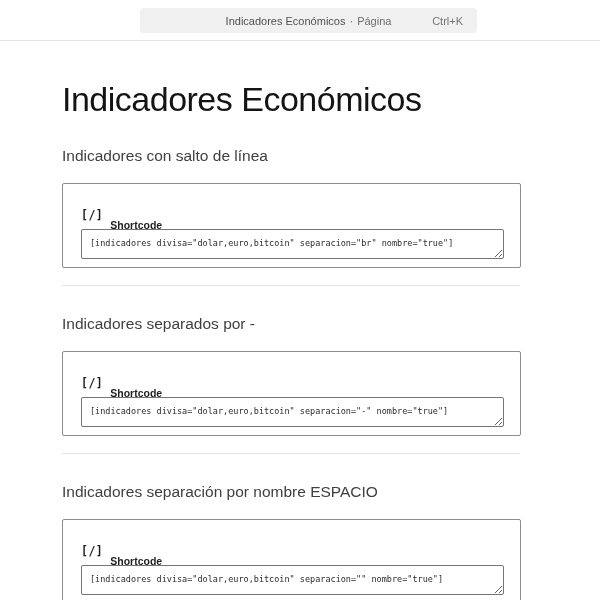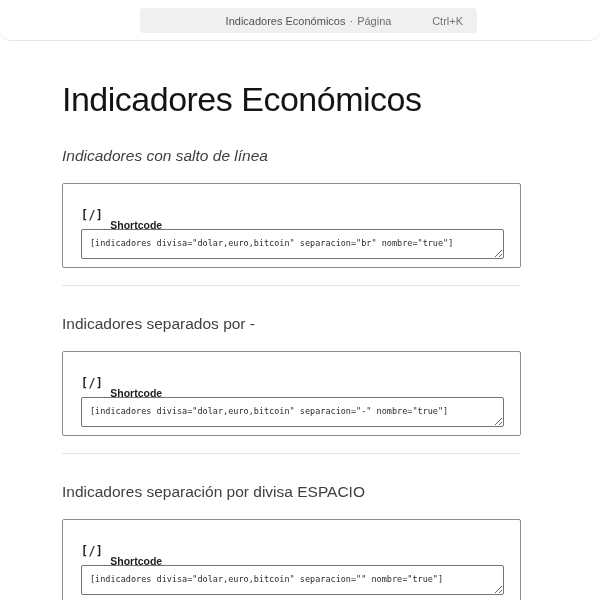--- a/index.html
+++ b/index.html
@@ -1,15 +1,15 @@
 <!DOCTYPE html>
 <html><head>
 <meta charset="utf-8">
 <style>
-  * { margin: 0; padding: 0; box-sizing: border-box; border-radius: 10px; }
+  * { margin: 0; padding: 0; box-sizing: border-box; }
   html, body {
     width: 600px; height: 600px;
     background: #ffffff;
     font-family: "Liberation Sans", sans-serif;
     overflow: hidden;
   }
 
   
   .editor-header {
     position: relative;
@@ -60,21 +60,21 @@
     color: #141414;
     line-height: 1.2;
     white-space: nowrap;
   }
   .section-heading {
     font-size: 15.5px;
     font-weight: 400;
     color: #3f3f3f;
     line-height: 20px;
   }
-  .heading-1 { margin-top: 26px; font-style: italic; }
+  .heading-1 { margin-top: 26px; }
   .heading-after-divider { margin-top: 28px; }
 
   .shortcode-block {
     margin-top: 17px;
     position: relative;
     width: 459px;
     height: 85px;
     border: 1px solid #8c8c8c;
     border-radius: 2px;
     background: #ffffff;
@@ -156,21 +156,21 @@
   <div class="shortcode-block">
     <div class="shortcode-label">
       <span class="shortcode-icon">[/]</span>
       <span class="shortcode-label-text">Shortcode</span>
     </div>
     <textarea class="shortcode-input" spellcheck="false" style="">[indicadores divisa="dolar,euro,bitcoin" separacion="-" nombre="true"]</textarea>
   </div>
 
   <hr class="section-divider">
 
-  <h2 class="section-heading heading-after-divider">Indicadores separación por divisa ESPACIO</h2>
+  <h2 class="section-heading heading-after-divider">Indicadores separación por nombre ESPACIO</h2>
   <div class="shortcode-block">
     <div class="shortcode-label">
       <span class="shortcode-icon">[/]</span>
       <span class="shortcode-label-text">Shortcode</span>
     </div>
     <textarea class="shortcode-input" spellcheck="false" style="">[indicadores divisa="dolar,euro,bitcoin" separacion="" nombre="true"]</textarea>
   </div>
 
   <hr class="section-divider divider-last">
 

